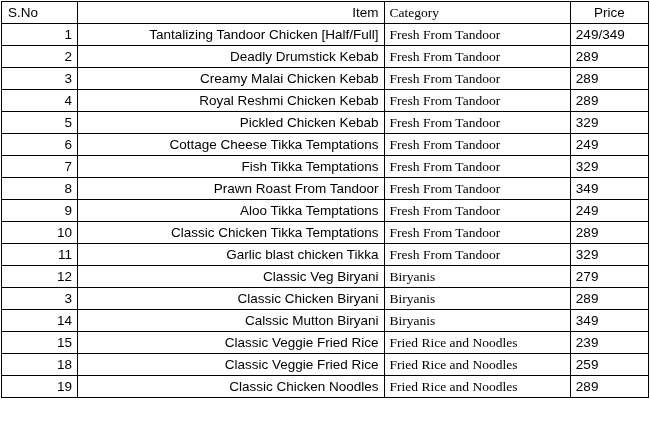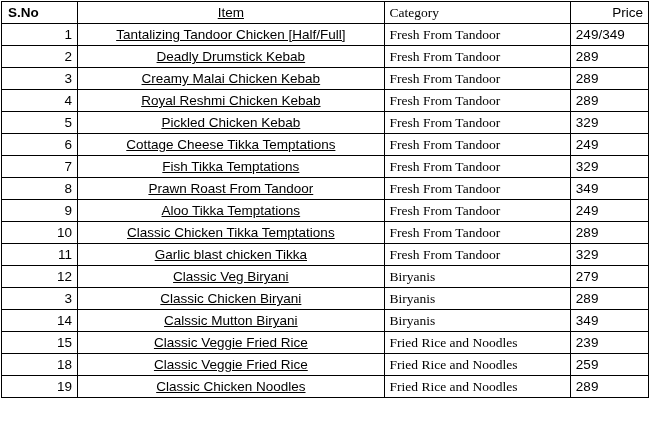--- a/index.html
+++ b/index.html
@@ -31,26 +31,26 @@
     vertical-align: middle;
     white-space: nowrap;
     overflow: hidden;
   }
   col.c-sno { width: 76px; }
   col.c-item { width: 306px; }
   col.c-cat  { width: 186px; }
   col.c-price{ width: 78px; }
 
   .col-sno   { text-align: right; padding-right: 6px; }
-  .col-item  { text-align: center; text-decoration: underline; }
+  .col-item  { text-align: right; }
   .col-cat   { text-align: left; font-family: Liberation Serif, serif; }
   .col-price { text-align: left; padding-right: 6px; }
 
-  thead th.col-sno   { text-align: left; padding-left: 6px; font-weight: bold; }
-  thead th.col-price { text-align: right; }
+  thead th.col-sno   { text-align: left; padding-left: 6px; }
+  thead th.col-price { text-align: center; }
 </style>
 </head>
 <body>
 
 <table class="menu-table">
   <colgroup>
     <col class="c-sno">
     <col class="c-item">
     <col class="c-cat">
     <col class="c-price">

